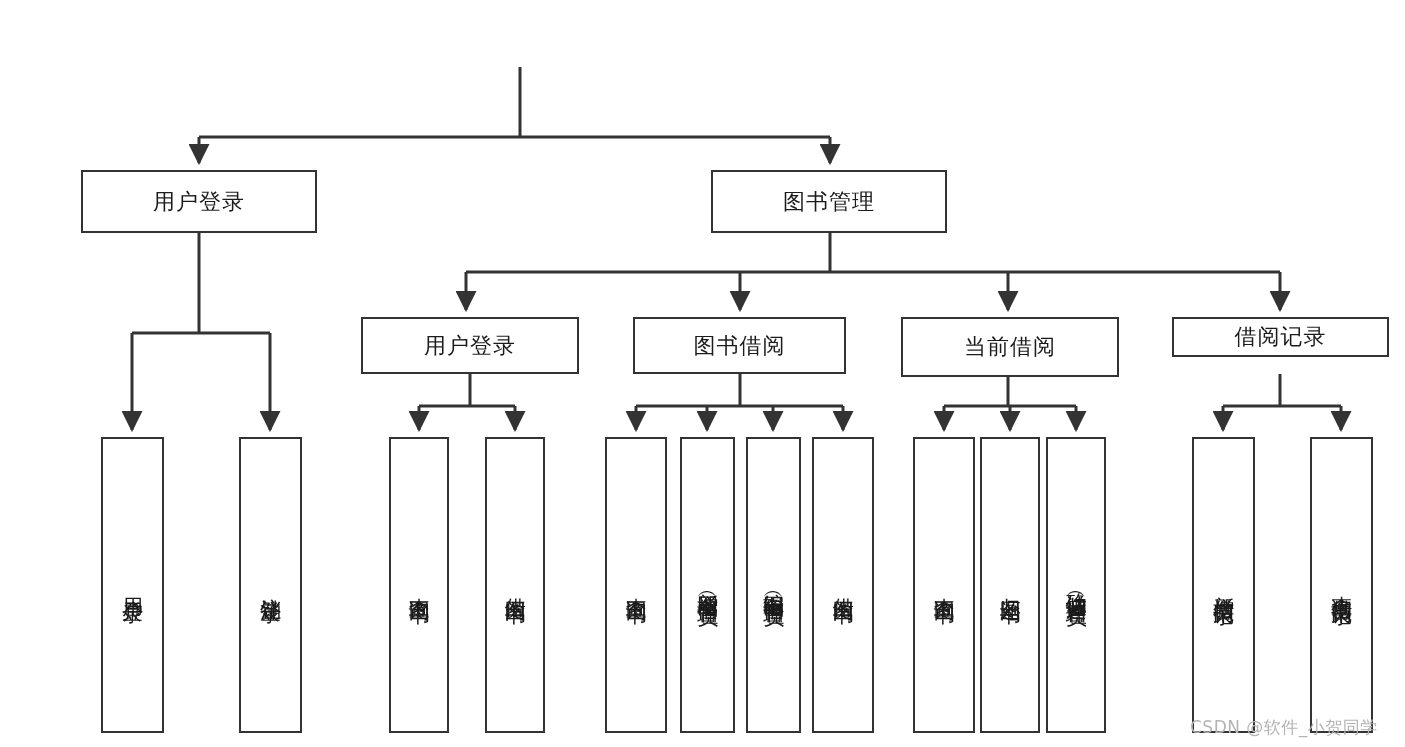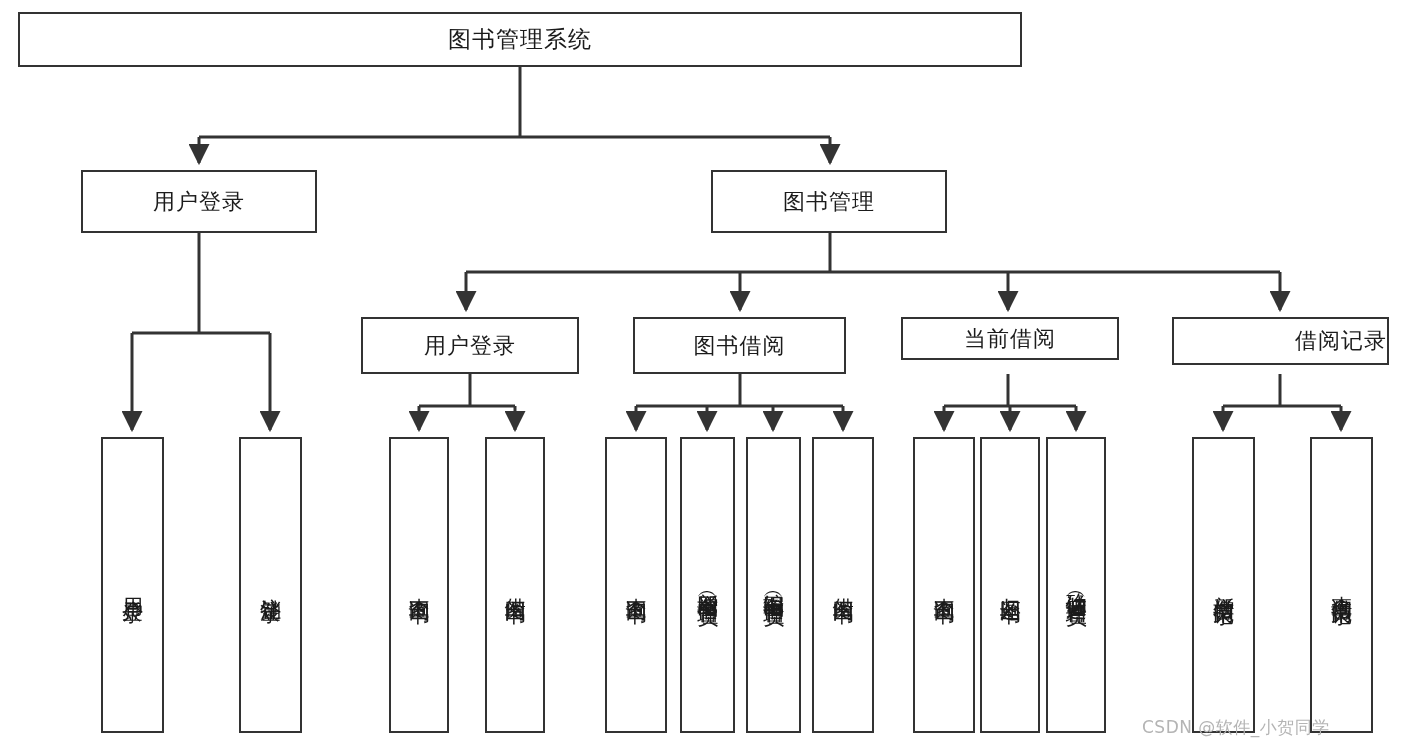--- a/index.html
+++ b/index.html
@@ -114,41 +114,38 @@
       <path d="M 1010 406 L 1010 430" marker-end="url(#arrow)"></path>
       <path d="M 1076 406 L 1076 430" marker-end="url(#arrow)"></path>
 
       <path d="M 1280 374 L 1280 406"></path>
       <path d="M 1223 406 L 1341 406"></path>
       <path d="M 1223 406 L 1223 430" marker-end="url(#arrow)"></path>
       <path d="M 1341 406 L 1341 430" marker-end="url(#arrow)"></path>
     </g>
   </svg>
 
-  <div class="node horiz root" style="left:18px; top:12px; width:1004px; height:55px;">
-    <span class="label">图书管理系统</span>
-  </div>
 
   <div class="node horiz" style="left:81px; top:170px; width:236px; height:63px;">
     <span class="label">用户登录</span>
   </div>
   <div class="node horiz" style="left:711px; top:170px; width:236px; height:63px;text-align:center;">
     <span class="label">图书管理</span>
   </div>
 
   <div class="node horiz" style="left:361px; top:317px; width:218px; height:57px;">
     <span class="label">用户登录</span>
   </div>
   <div class="node horiz" style="left:633px; top:317px; width:213px; height:57px;text-align:center;">
     <span class="label">图书借阅</span>
   </div>
-  <div class="node horiz" style="left:901px; top:317px; width:218px; height:43px;">
+  <div class="node horiz" style="left:901px; top:317px; width:218px; height:60px;">
     <span class="label">当前借阅</span>
   </div>
-  <div class="node horiz" style="left:1172px; top:317px; width:217px; height:48px;justify-content:flex-end;">
+  <div class="node horiz" style="left:1172px; top:317px; width:217px; height:40px;">
     <span class="label">借阅记录</span>
   </div>
 
   <div class="node vert" style="left:101px; top:437px; width:63px; height:296px;">
     <span class="label">用户登录</span>
   </div>
   <div class="node vert" style="left:239px; top:437px; width:63px; height:296px;">
     <span class="label">注销登录</span>
   </div>
 
@@ -182,15 +179,15 @@
     <span class="label">确认归还（管理员）</span>
   </div>
 
   <div class="node vert" style="left:1192px; top:437px; width:63px; height:296px;">
     <span class="label">新增借阅记录</span>
   </div>
   <div class="node vert" style="left:1310px; top:437px; width:63px; height:296px;">
     <span class="label">查询借阅记录</span>
   </div>
 
-  <div class="watermark" style="left:1142px; top:716px;">CSDN @软件_小贺同学</div>
+  <div class="watermark" style="left:1190px; top:716px;">CSDN @软件_小贺同学</div>
 
 </div>
 
 </body></html>

